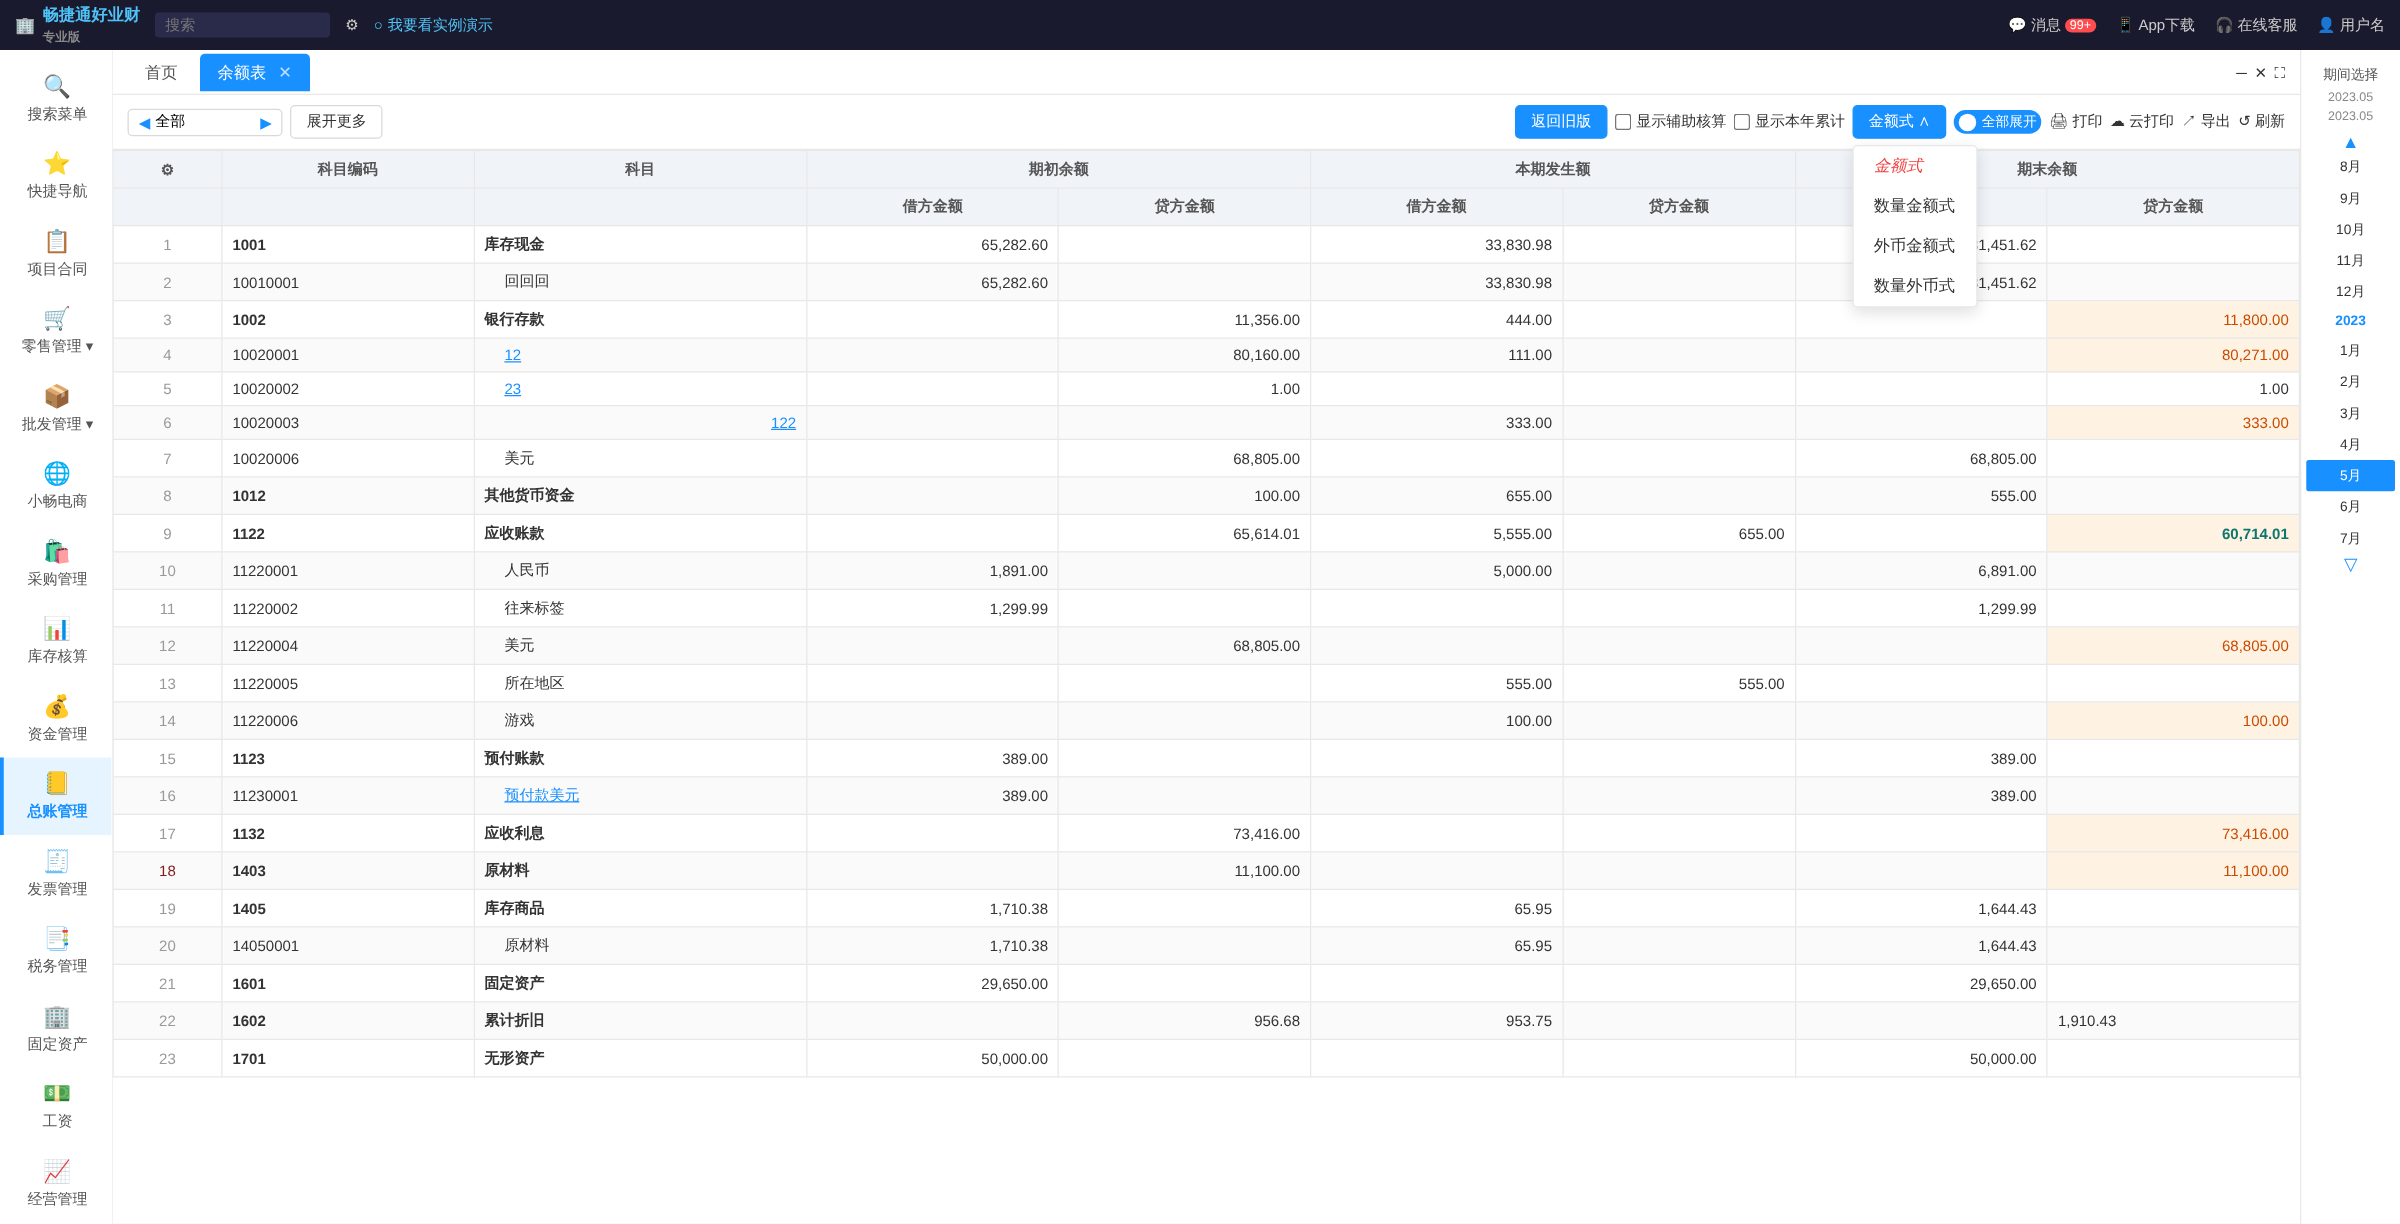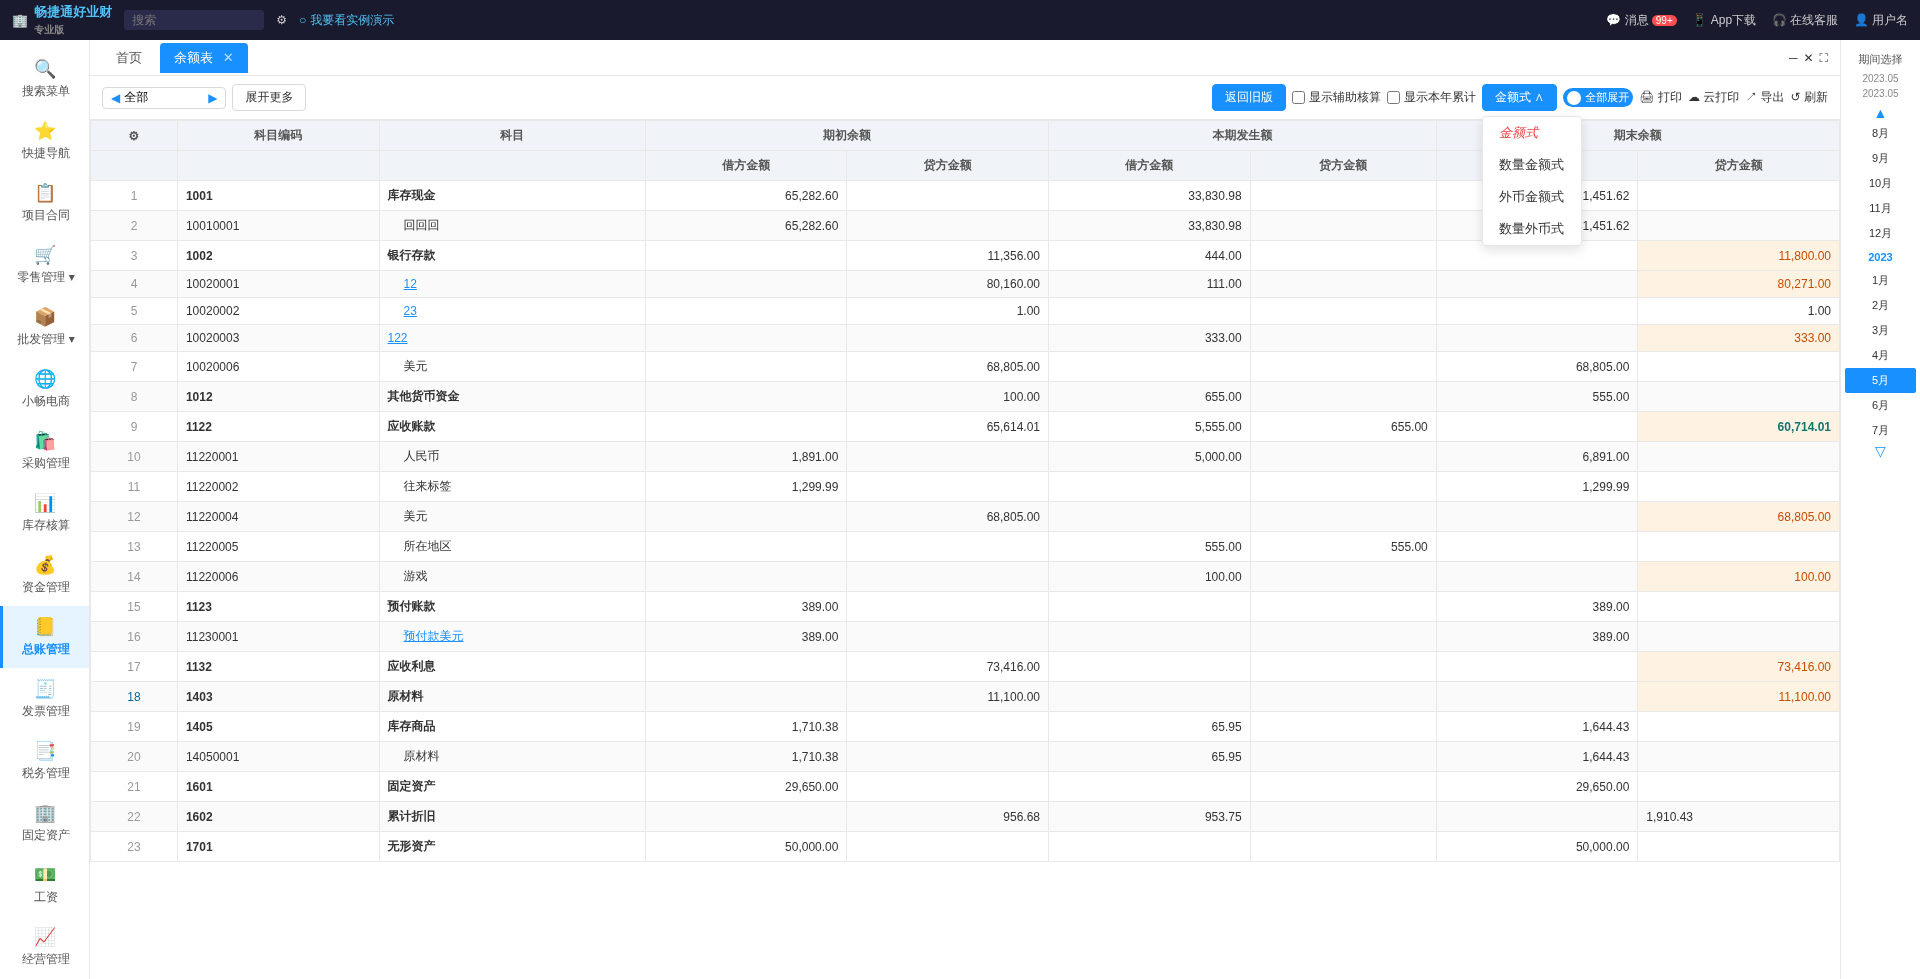--- a/index.html
+++ b/index.html
@@ -312,21 +312,21 @@
               <td style="text-align: right;"></td>
               <td style="text-align: right;">1.00</td>
               <td style="text-align: right;"></td>
               <td style="text-align: right;"></td>
               <td style="text-align: right;"></td>
               <td style="text-align: right;">1.00</td>
             </tr>
             <tr style="background: rgb(250, 250, 250);">
               <td style="color: rgb(153, 153, 153);">6</td>
               <td>10020003</td>
-              <td style=""><span style="color: rgb(24, 144, 255); text-decoration: underline; cursor: pointer;">122</span></td>
+              <td style=" text-align: right;"><span style="color: rgb(24, 144, 255); text-decoration: underline; cursor: pointer;">122</span></td>
               <td style="text-align: right;"></td>
               <td style="text-align: right;"></td>
               <td style="text-align: right;">333.00</td>
               <td style="text-align: right;"></td>
               <td style="text-align: right;"></td>
               <td style="text-align: right; background: rgb(254, 243, 226); color: rgb(201, 74, 0); font-weight: 500;">333.00</td>
             </tr>
             <tr>
               <td style="color: rgb(153, 153, 153);">7</td>
               <td>10020006</td>
@@ -442,21 +442,21 @@
               <td style="font-weight: bold;">1132</td>
               <td style="font-weight: bold;">应收利息</td>
               <td style="text-align: right;"></td>
               <td style="text-align: right;">73,416.00</td>
               <td style="text-align: right;"></td>
               <td style="text-align: right;"></td>
               <td style="text-align: right;"></td>
               <td style="text-align: right; background: rgb(254, 243, 226); color: rgb(201, 74, 0); font-weight: 500;">73,416.00</td>
             </tr>
             <tr style="background: rgb(250, 250, 250);">
-              <td style="color: #0369a1; margin-left: 20px;">18</td>
+              <td style="color: #7f1d1d; margin-left: 20px;">18</td>
               <td style="font-weight: bold;">1403</td>
               <td style="font-weight: bold;">原材料</td>
               <td style="text-align: right;"></td>
               <td style="text-align: right;">11,100.00</td>
               <td style="text-align: right;"></td>
               <td style="text-align: right;"></td>
               <td style="text-align: right;"></td>
               <td style="text-align: right; background: rgb(254, 243, 226); color: rgb(201, 74, 0); font-weight: 500;">11,100.00</td>
             </tr>
             <tr>

